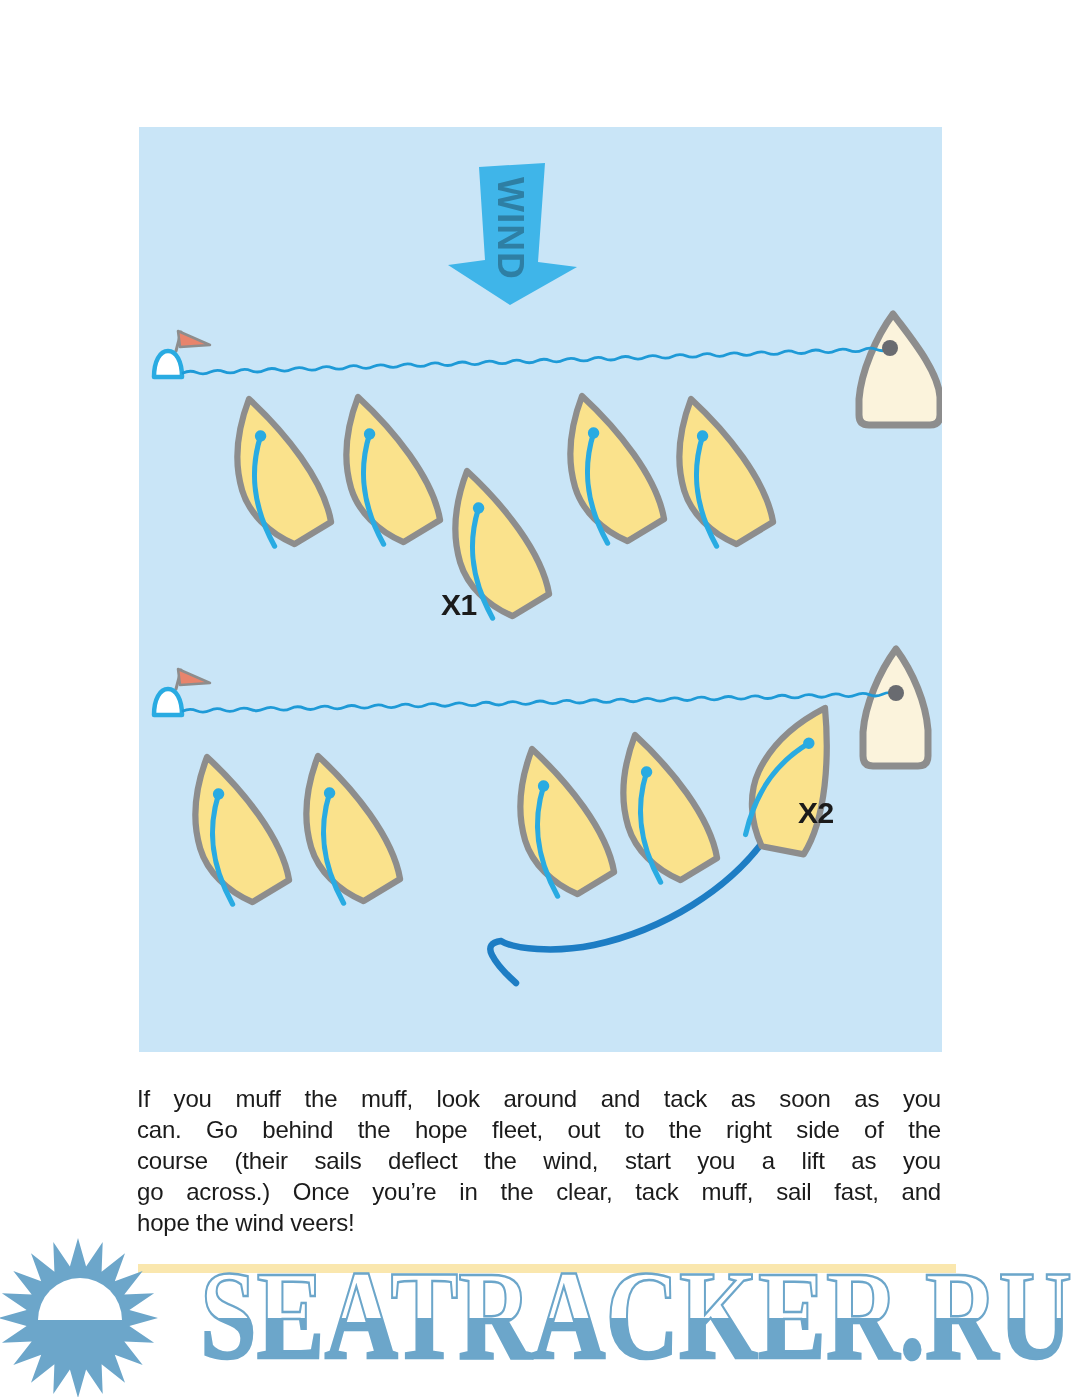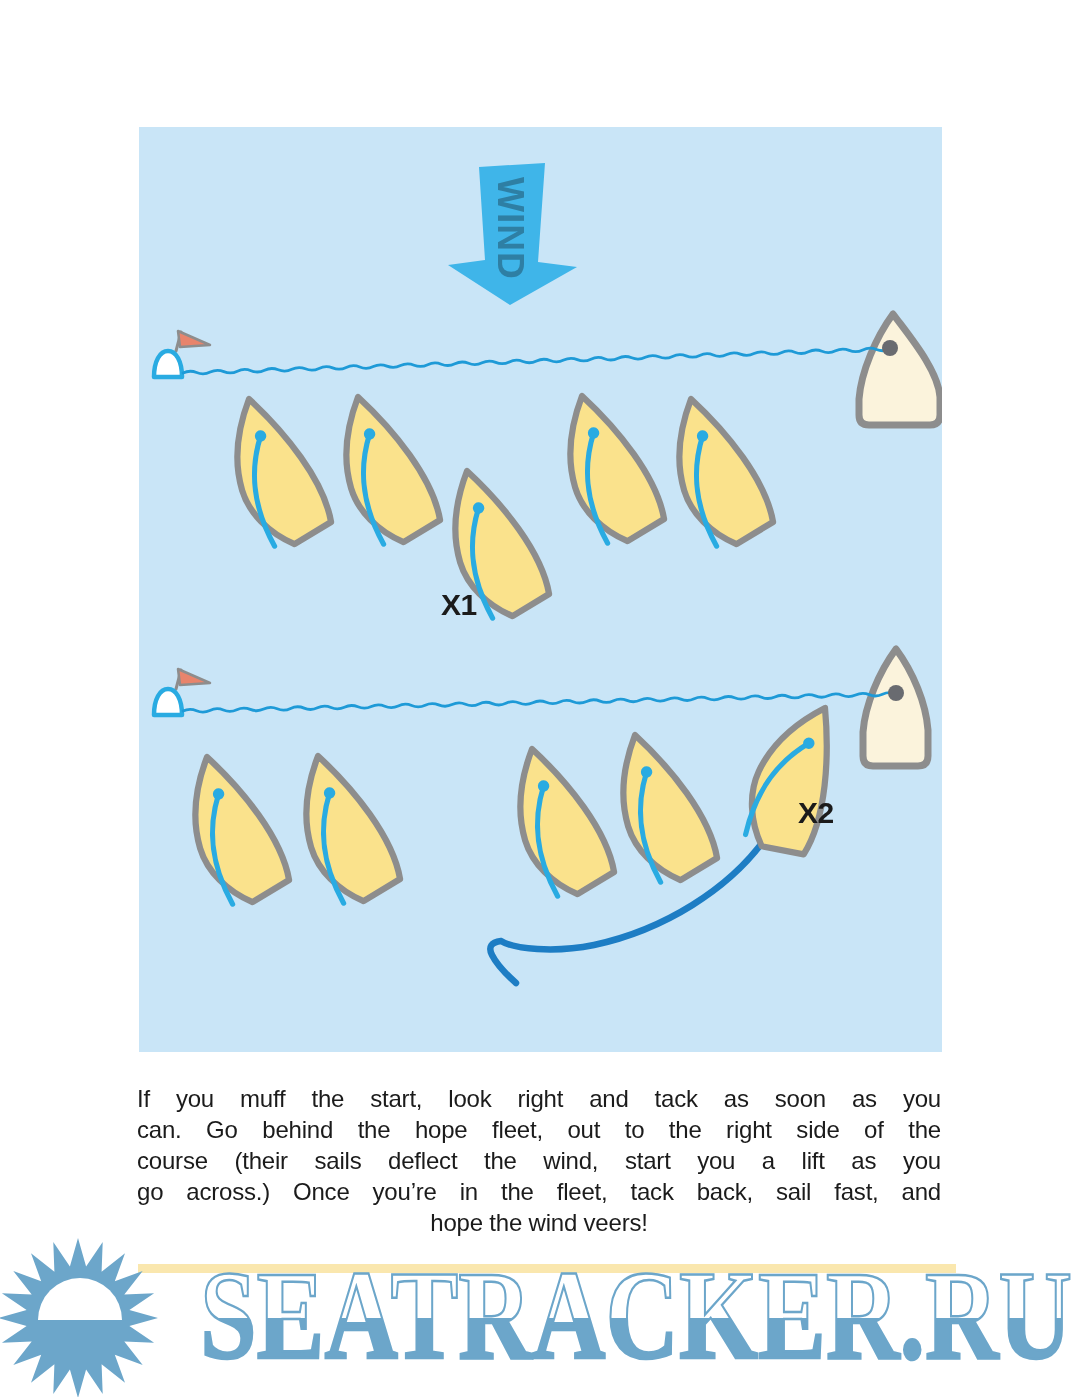--- a/index.html
+++ b/index.html
@@ -33,21 +33,21 @@
     fill:var(--text_black);font-family:"Liberation Sans",sans-serif;
     font-weight:600;font-size:30px;letter-spacing:-0.5px;
   }
 
   .caption{
     position:absolute;left:137px;top:1083px;width:804px;
     color:var(--text_black);
     font-size:24px;line-height:31px;letter-spacing:-0.2px;
   }
   .caption .jline{text-align:justify;text-align-last:justify;}
-  .caption .jlast{text-align:center;}
+  .caption .jlast{text-align:left;}
 
   .wm{position:absolute;left:0;top:1238px;width:1080px;height:159px;}
   .wm svg{display:block;width:1080px;height:159px;}
   .wm-star{fill:var(--watermark_blue);}
   .wm-dome{fill:#ffffff;}
   .wm-bar{fill:var(--bar_yellow);}
   .wm-text{
     font-family:"Liberation Serif",serif;font-weight:bold;font-size:128px;
     stroke:var(--watermark_blue);stroke-width:2.5px;
   }
@@ -107,24 +107,24 @@
       <use href="#boat" transform="translate(393,622) rotate(3) scale(1.04) translate(-12,-2)"></use>
       <use href="#boat" transform="translate(496,608) rotate(3) scale(1.04) translate(-12,-2)"></use>
       <use href="#boat" transform="translate(686,581) rotate(45) scale(1.04) translate(-12,-2)"></use>
 
       <text class="boatlabel" x="659" y="696">X2</text>
     </g>
   </svg>
 </div>
 
 <div class="caption">
-  <div class="jline">If you muff the start, look right and tack as soon as you</div>
+  <div class="jline">If you muff the muff, look around and tack as soon as you</div>
   <div class="jline">can. Go behind the hope fleet, out to the right side of the</div>
   <div class="jline">course (their sails deflect the wind, start you a lift as you</div>
-  <div class="jline">go across.) Once you’re in the fleet, tack back, sail fast, and</div>
+  <div class="jline">go across.) Once you’re in the clear, tack muff, sail fast, and</div>
   <div class="jlast">hope the wind veers!</div>
 </div>
 
 <div class="wm">
   <svg viewBox="0 0 1080 159" xmlns="http://www.w3.org/2000/svg">
     <defs>
       <linearGradient id="wmgrad" gradientUnits="userSpaceOnUse" x1="0" y1="34" x2="0" y2="122">
         <stop offset="0" stop-color="#ffffff"></stop>
         <stop offset="0.52" stop-color="#ffffff"></stop>
         <stop offset="0.52" stop-color="#6CA6CA"></stop>

